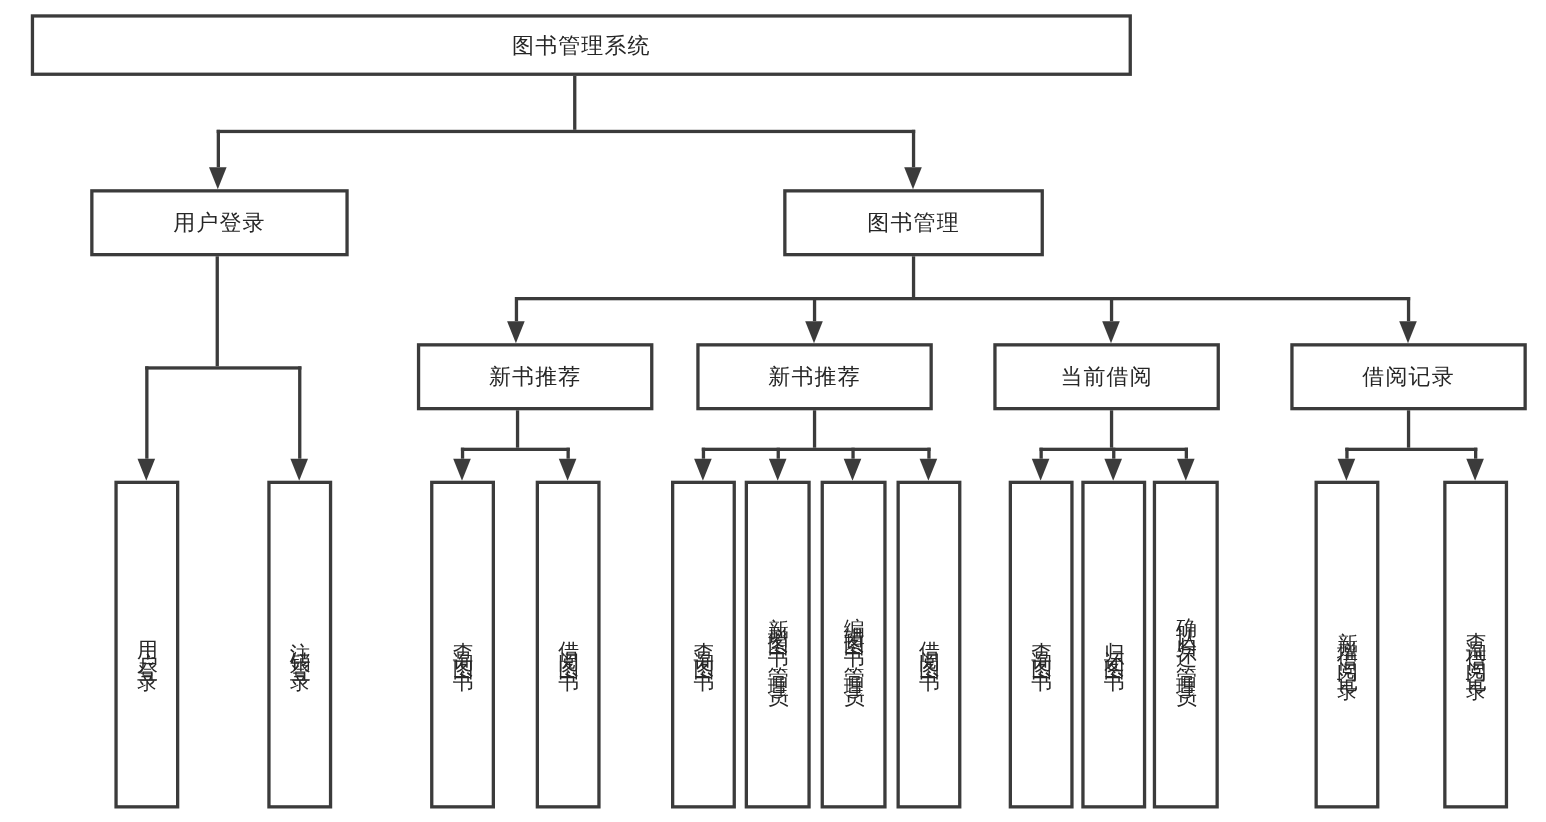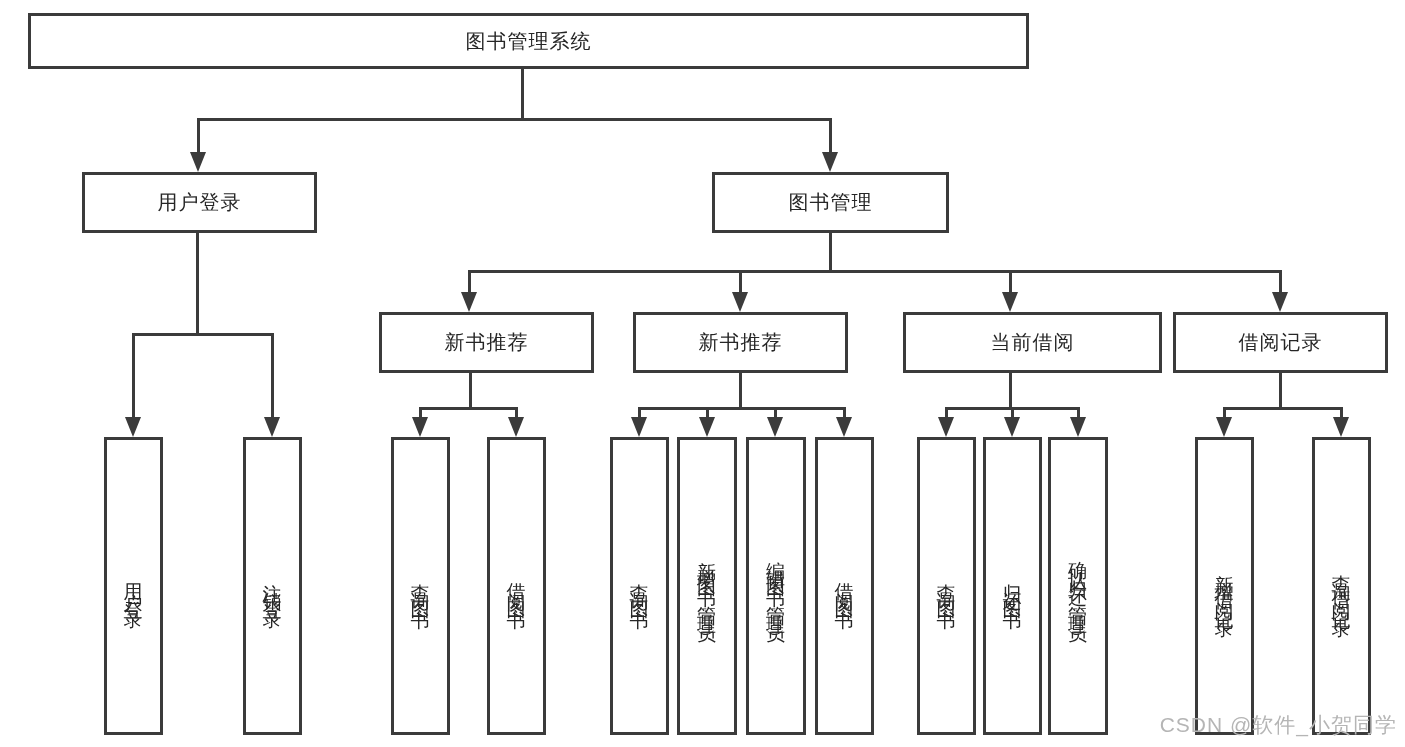--- a/index.html
+++ b/index.html
@@ -114,21 +114,21 @@
   <div class="arrow" style="left:1002px; top:292px;"></div>
   <div class="vline" style="left:1279px; top:270px; height:22px;"></div>
   <div class="arrow" style="left:1272px; top:292px;"></div>
 
   <div class="node" style="left:379px; top:312px; width:215px; height:61px;">
     <span>新书推荐</span>
   </div>
   <div class="node" style="left:633px; top:312px; width:215px; height:61px;">
     <span>新书推荐</span>
   </div>
-  <div class="node" style="left:903px; top:312px; width:259px; height:61px;">
+  <div class="node" style="left:903px; top:312px; width:206px; height:61px;">
     <span>当前借阅</span>
   </div>
   <div class="node" style="left:1173px; top:312px; width:215px; height:61px;">
     <span>借阅记录</span>
   </div>
 
   <div class="vline" style="left:469px; top:373px; height:34px;"></div>
   <div class="hline" style="left:419px; top:407px; width:99px;"></div>
   <div class="vline" style="left:419px; top:407px; height:10px;"></div>
   <div class="arrow" style="left:412px; top:417px;"></div>
@@ -199,15 +199,14 @@
     <span>确认归还（管理员）</span>
   </div>
 
   <div class="leaf" style="left:1195px;">
     <span>新增借阅记录</span>
   </div>
   <div class="leaf" style="left:1312px;">
     <span>查询借阅记录</span>
   </div>
 
-  <div class="watermark">CSDN @软件_小贺同学</div>
 
 </div>
 
 </body></html>

